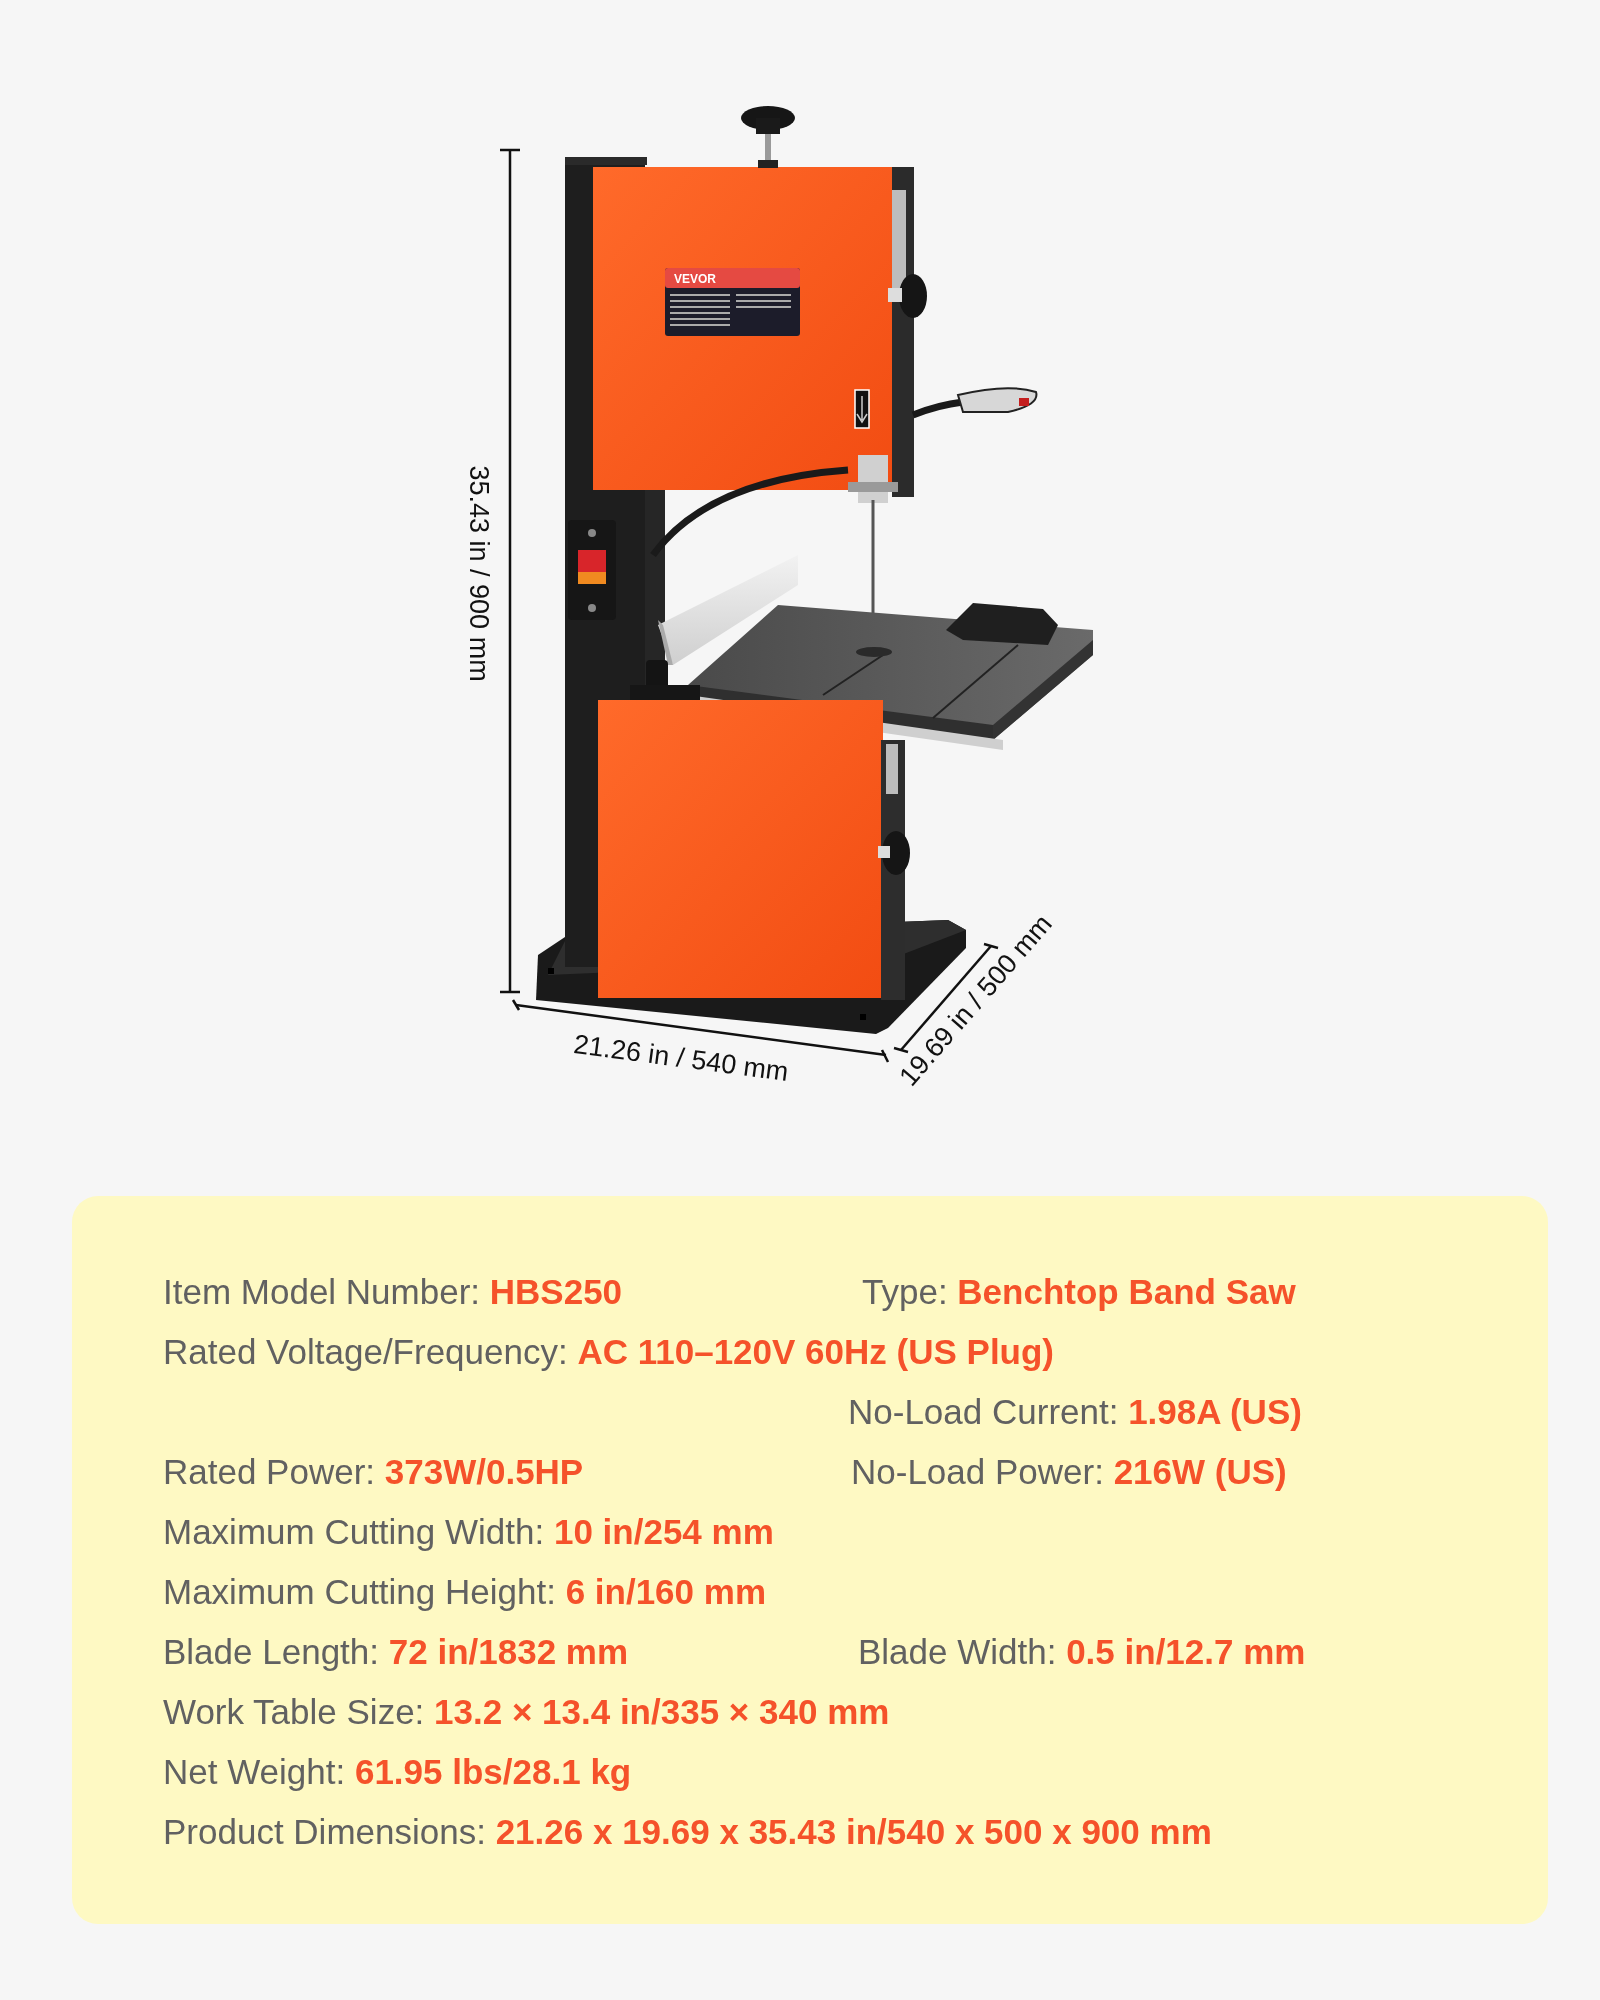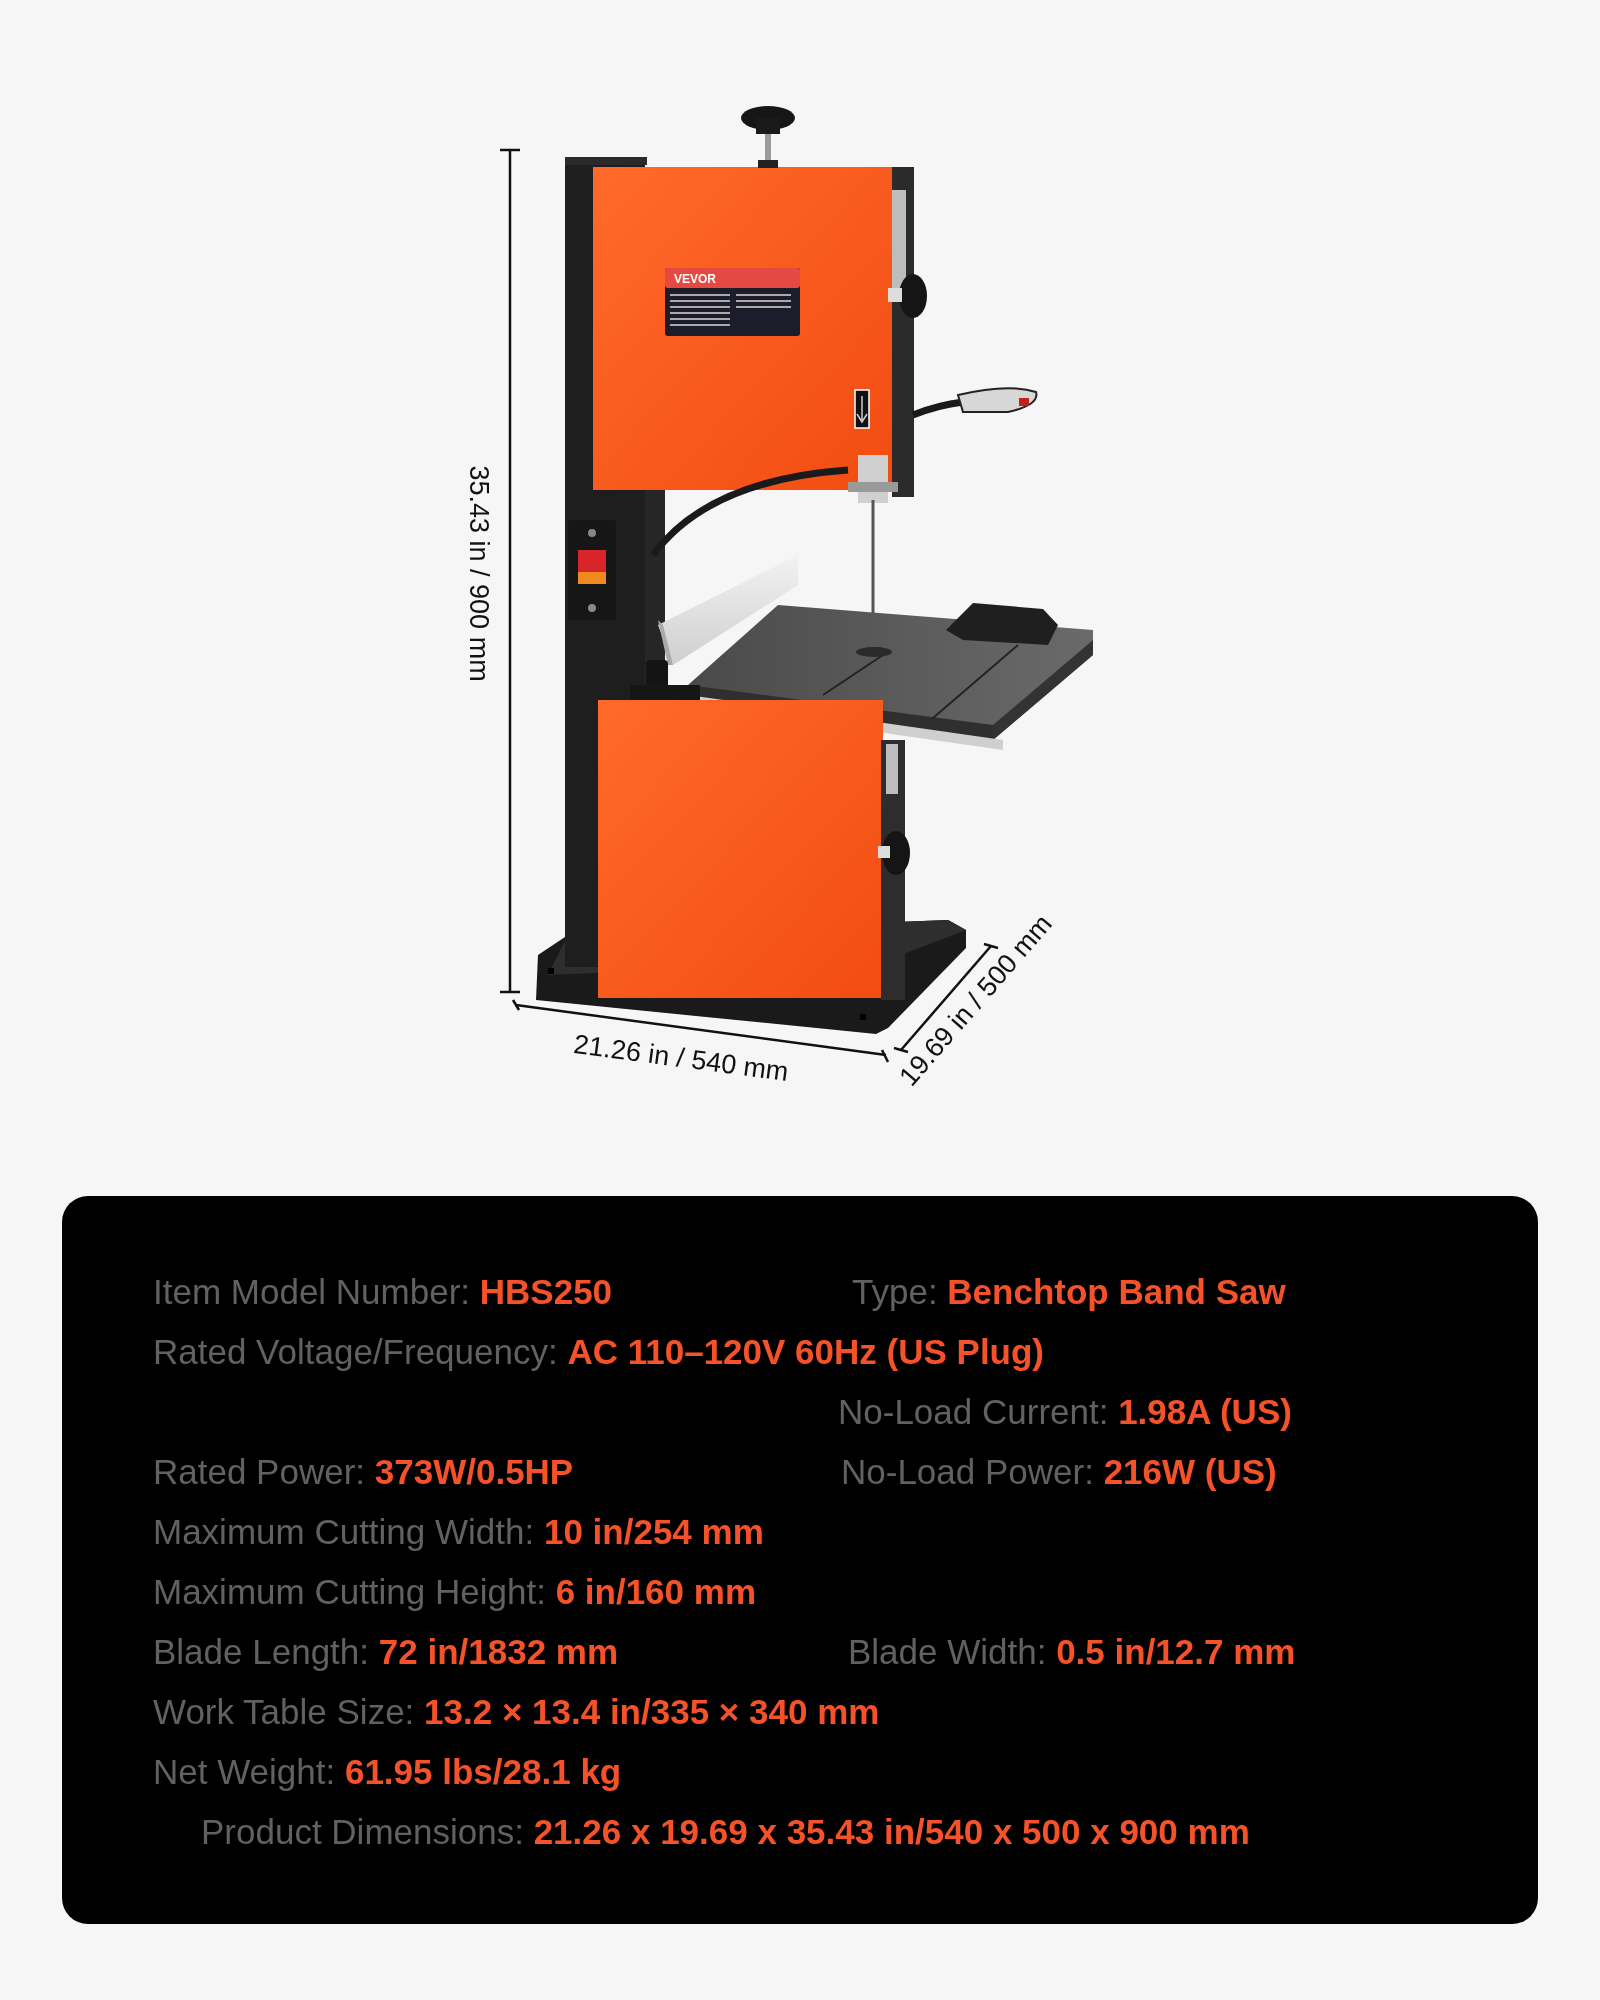--- a/index.html
+++ b/index.html
@@ -10,22 +10,22 @@
     overflow: hidden;
     font-family: "Liberation Sans", sans-serif;
   }
   .product-area { position: absolute; left: 0; top: 0; width: 1600px; height: 1160px; margin-left: 8px; }
   .dim-label {
     position: absolute; color: #111; font-size: 27px;
     font-family: "Liberation Sans", sans-serif; white-space: nowrap;
     transform-origin: center center;
   }
   .spec-card {
-    position: absolute; left: 62px; top: 1196px; width: 1476px; height: 728px;
-    background: #000000; border-radius: 26px;
+    position: absolute; left: 72px; top: 1196px; width: 1476px; height: 728px;
+    background: #fef9c3; border-radius: 26px;
   }
   .spec-line {
     position: absolute; font-size: 35px; line-height: 44px; white-space: nowrap;
     font-family: "Liberation Sans", sans-serif;
   }
   .spec-label { color: #616161; }
   .spec-value { color: #f5522a; font-weight: bold; }
 </style>
 </head>
 <body>
@@ -180,16 +180,16 @@
   </div>
   <div class="spec-line" style="left:786px; top:434px;">
     <span class="spec-label">Blade Width: </span><span class="spec-value">0.5 in/12.7 mm</span>
   </div>
   <div class="spec-line" style="left:91px; top:494px;">
     <span class="spec-label">Work Table Size: </span><span class="spec-value">13.2 × 13.4 in/335 × 340 mm</span>
   </div>
   <div class="spec-line" style="left:91px; top:554px;">
     <span class="spec-label">Net Weight: </span><span class="spec-value">61.95 lbs/28.1 kg</span>
   </div>
-  <div class="spec-line" style="left:91px; top:614px;margin-left:48px;">
+  <div class="spec-line" style="left:91px; top:614px;">
     <span class="spec-label">Product Dimensions: </span><span class="spec-value">21.26 x 19.69 x 35.43 in/540 x 500 x 900 mm</span>
   </div>
 </div>
 
 </body></html>

